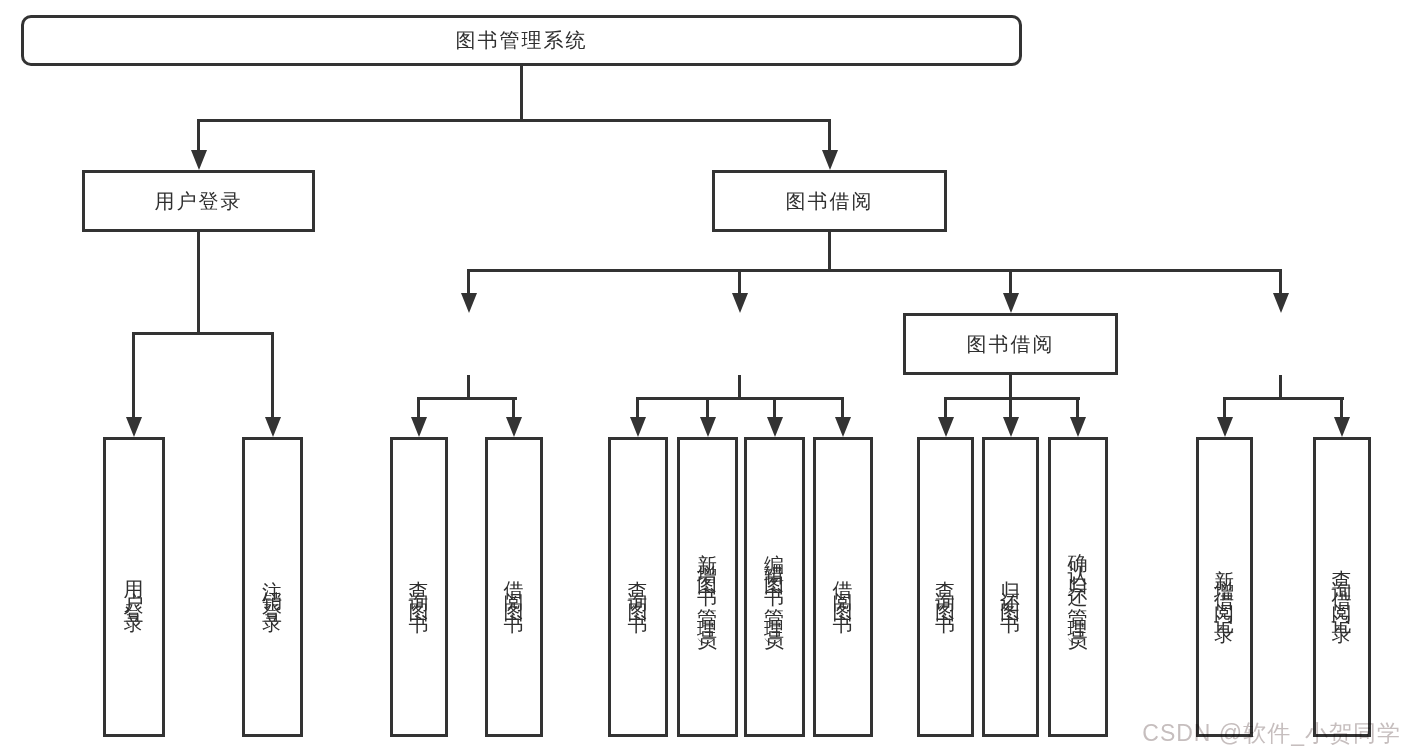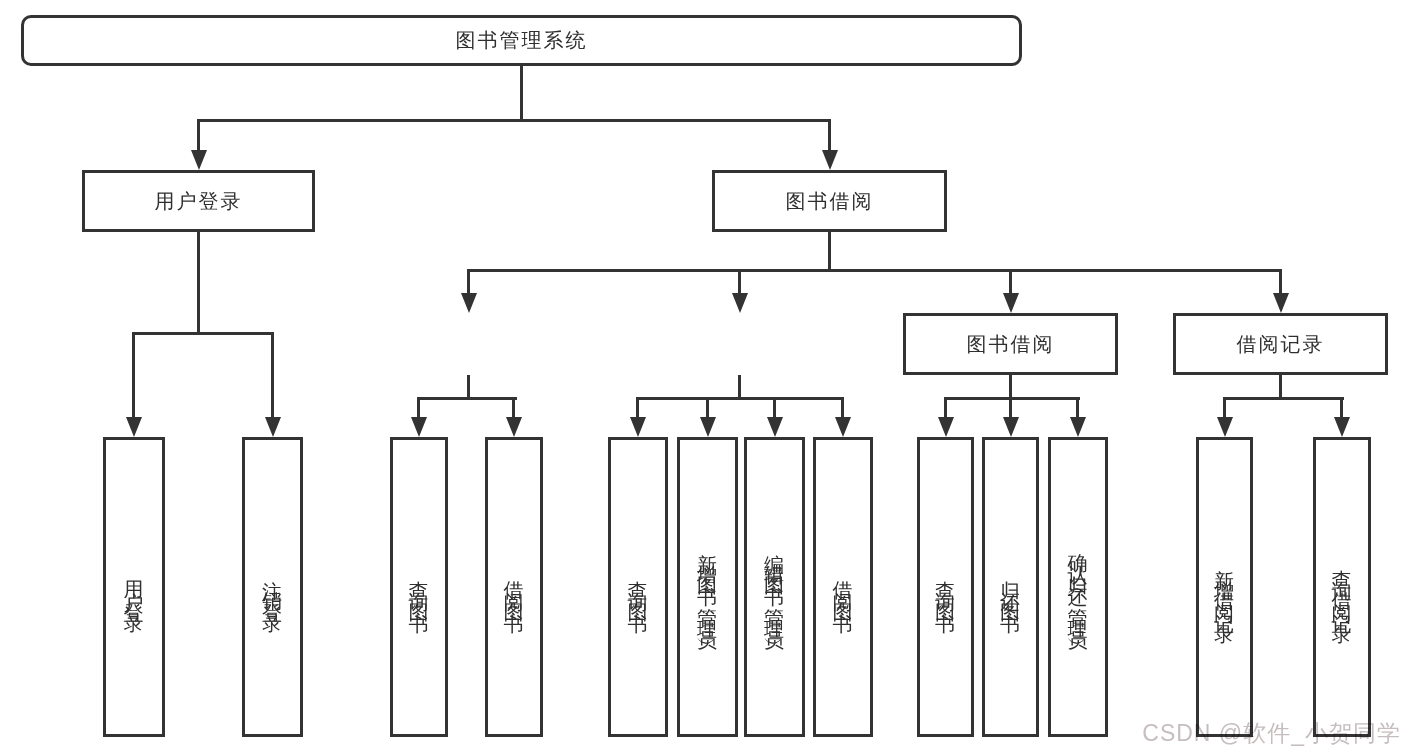--- a/index.html
+++ b/index.html
@@ -109,23 +109,20 @@
   <div class="box" style="left:82px;top:170px;width:233px;height:62px;">
     <span>用户登录</span>
   </div>
   <div class="box" style="left:712px;top:170px;width:235px;height:62px;">
     <span>图书借阅</span>
   </div>
 
   <div class="box" style="left:903px;top:313px;width:215px;height:62px;">
     <span>图书借阅</span>
   </div>
-  <div class="box" style="left:1173px;top:313px;width:215px;height:62px;">
-    <span>借阅记录</span>
-  </div>
 
   <div class="box leaf" style="left:103px;top:437px;width:62px;height:300px;">
     <span class="vtext">用户登录</span>
   </div>
   <div class="box leaf" style="left:242px;top:437px;width:61px;height:300px;">
     <span class="vtext">注销登录</span>
   </div>
 
   <div class="box leaf" style="left:390px;top:437px;width:58px;height:300px;">
     <span class="vtext">查询图书</span>

